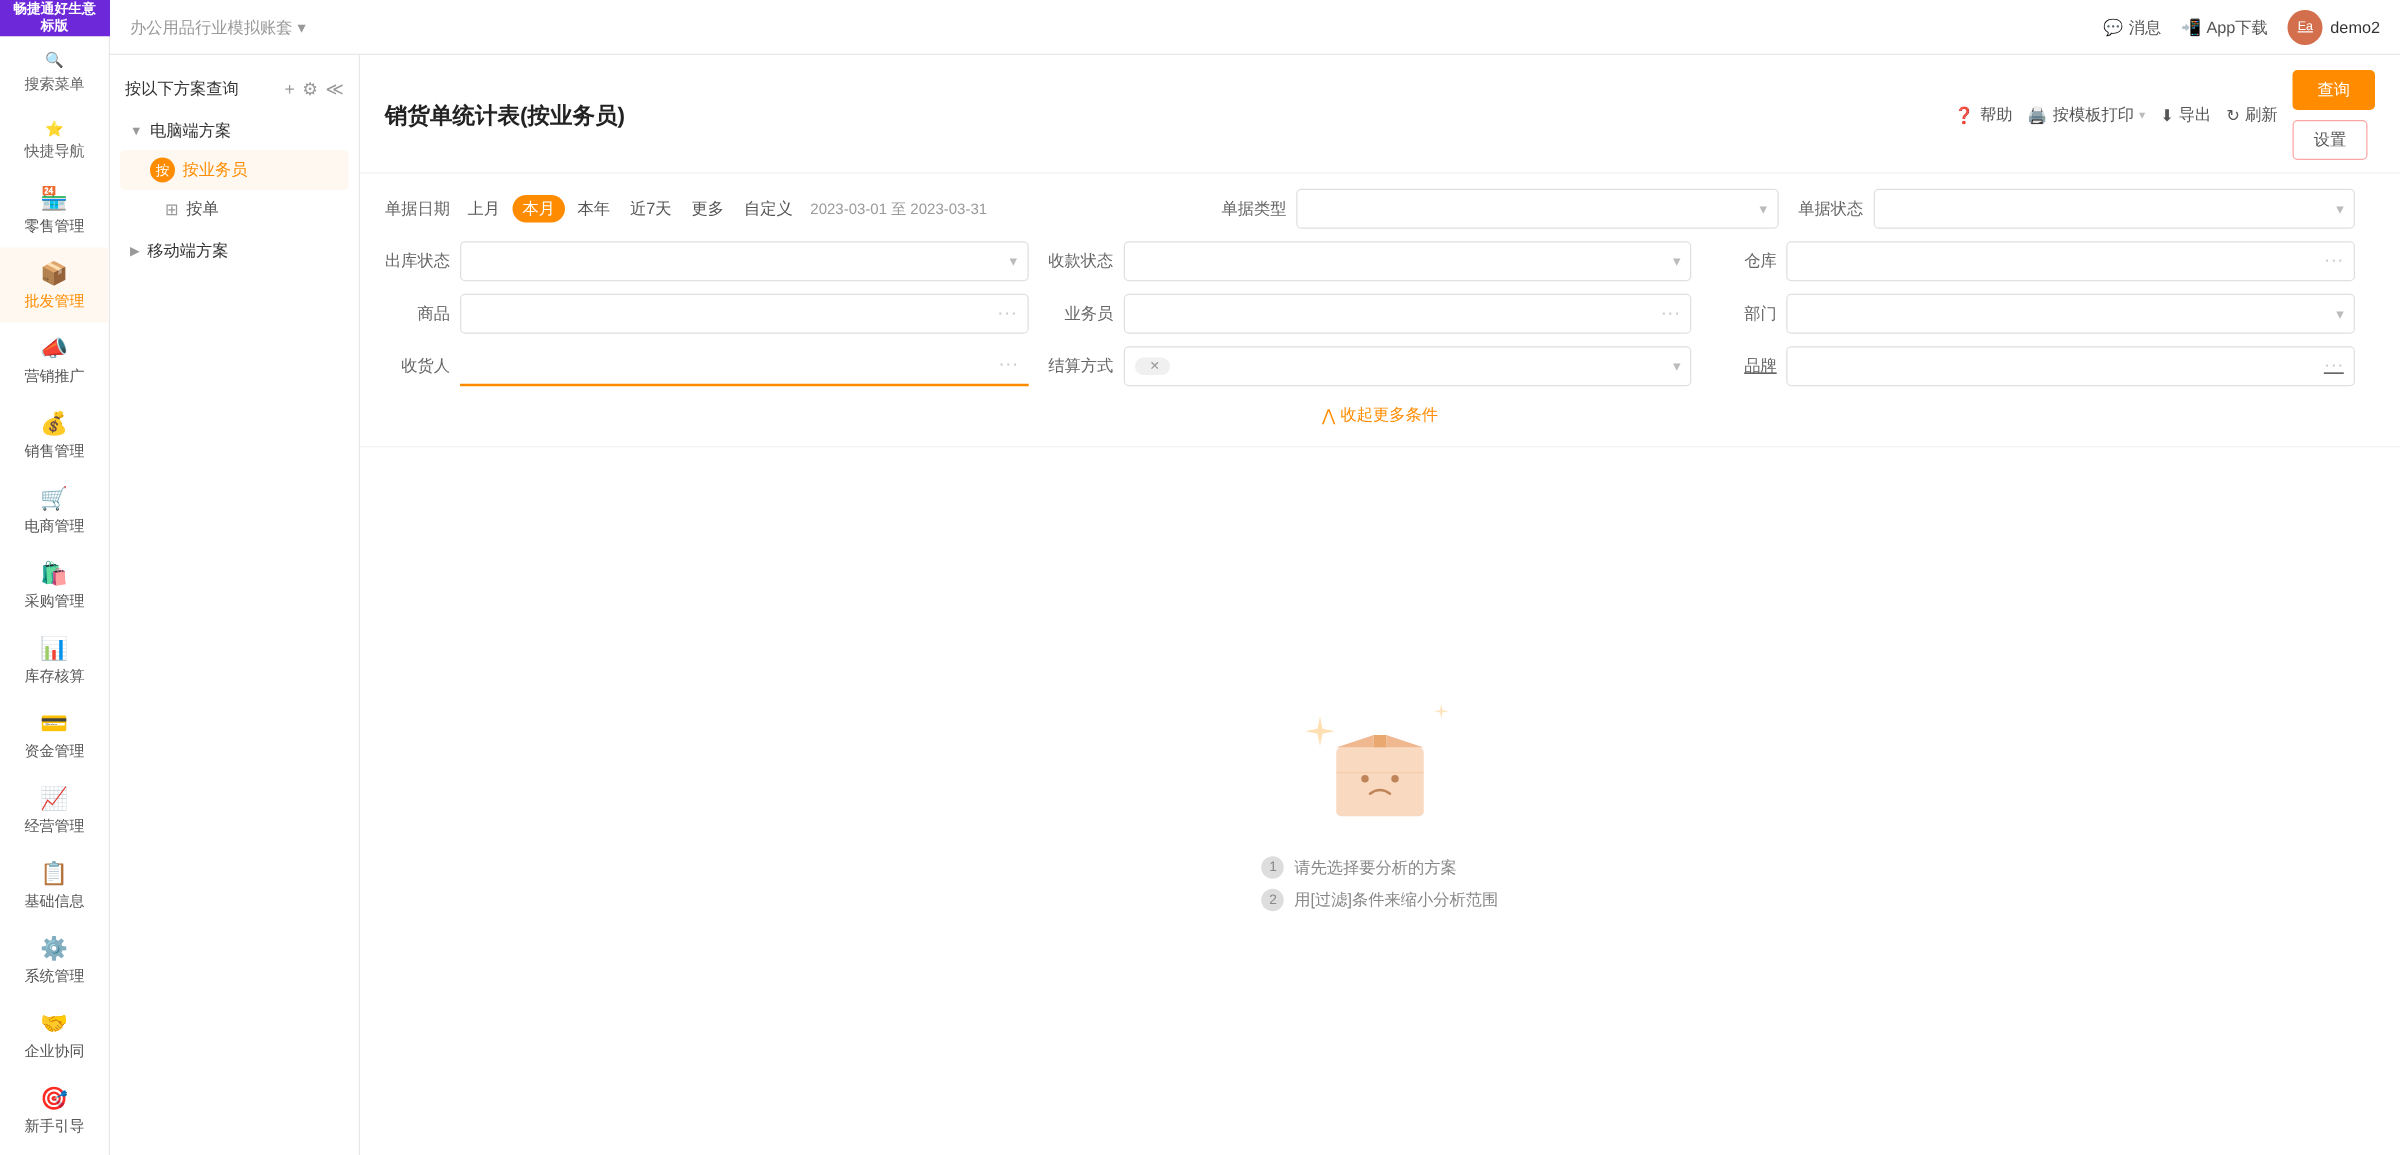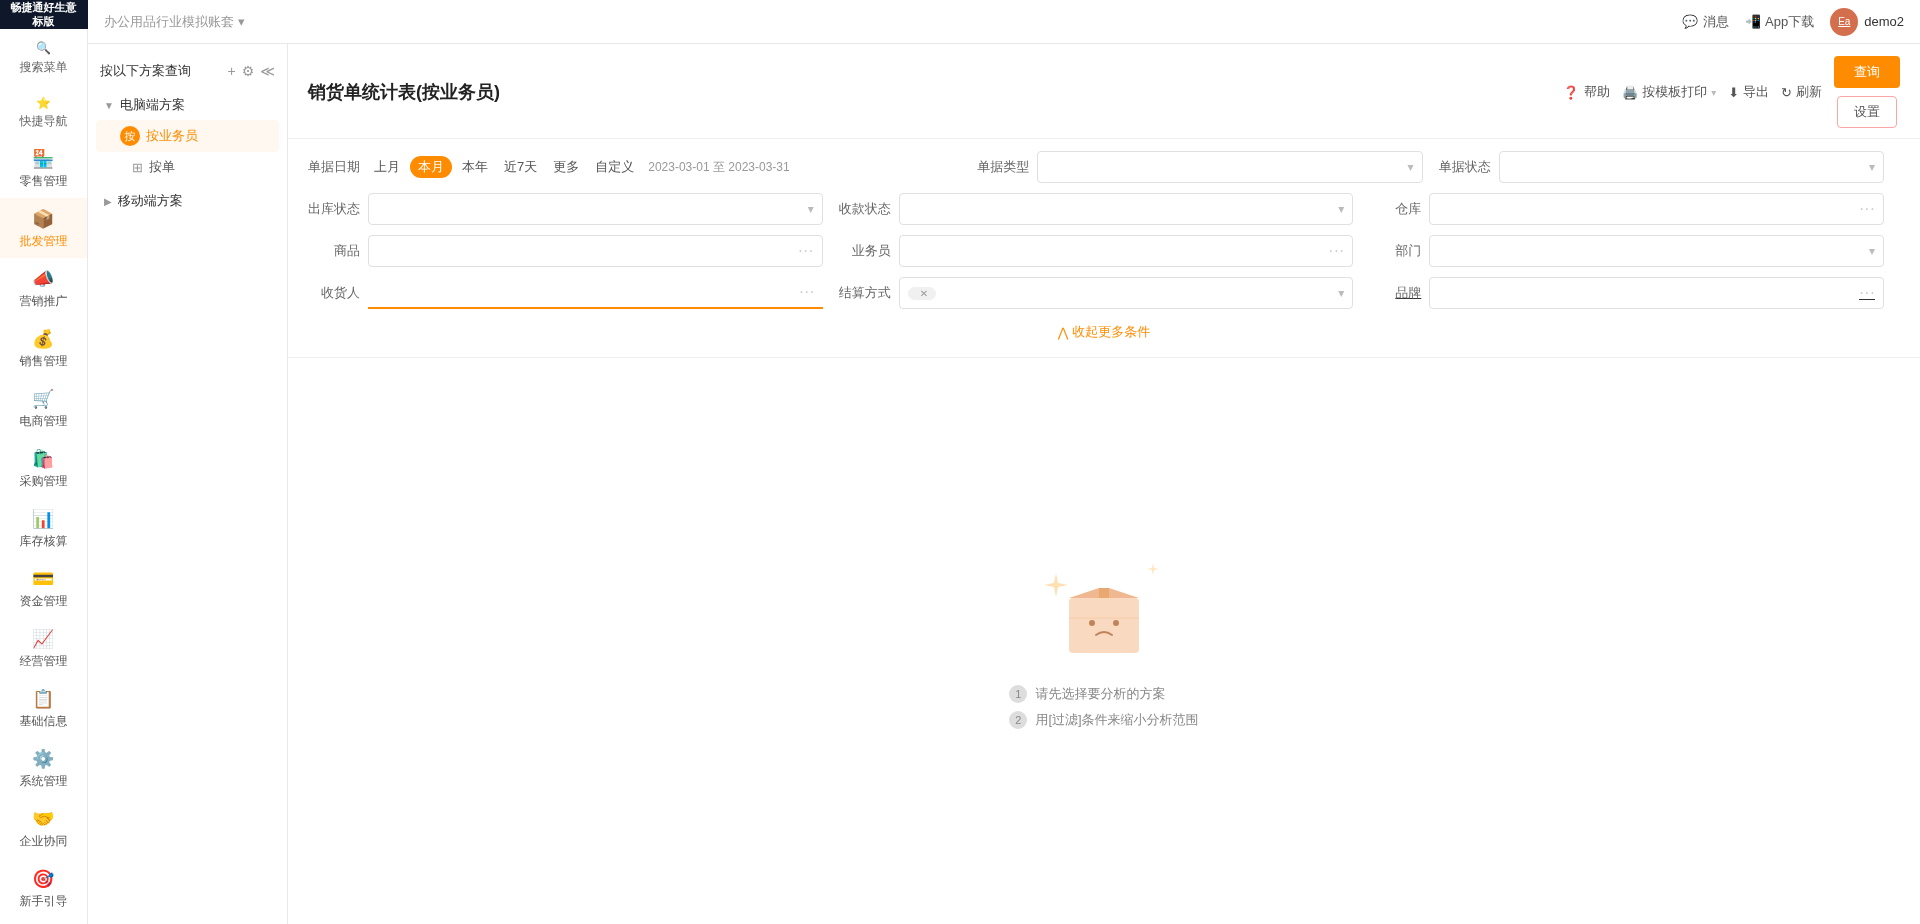--- a/index.html
+++ b/index.html
@@ -1,20 +1,20 @@
 <!DOCTYPE html>
 <html><head>
   <meta charset="utf-8">
   <style>
     * { box-sizing: border-box; margin: 0; padding: 0; }
     body { font-family: -apple-system, BlinkMacSystemFont, 'PingFang SC', 'Microsoft YaHei', sans-serif; font-size: 13px; background: #f5f5f5; color: #333; display: flex; height: 924px; overflow: hidden; }
 
     
     .sidebar { width: 88px; background: #fff; display: flex; flex-direction: column; align-items: center; border-right: 1px solid #e8e8e8; flex-shrink: 0; }
-    .sidebar-logo { width: 88px; height: 56px; background: #0f172a; display: flex; align-items: center; justify-content: center; flex-direction: column; }
+    .sidebar-logo { width: 88px; height: 56px; background: #6d28d9; display: flex; align-items: center; justify-content: center; flex-direction: column; }
     .logo-text { color: #fff; font-size: 11px; font-weight: bold; line-height: 1.3; text-align: center; }
     .sidebar-search { padding: 12px 0 8px; font-size: 12px; color: #666; display: flex; flex-direction: column; align-items: center; gap: 4px; cursor: pointer; width: 100%; text-align: center; }
     .sidebar-nav-label { font-size: 12px; color: #666; padding: 8px 0 4px; cursor: pointer; width: 100%; text-align: center; display: flex; flex-direction: column; align-items: center; gap: 3px; }
     .sidebar-item { display: flex; flex-direction: column; align-items: center; padding: 10px 0 8px; cursor: pointer; font-size: 12px; color: #555; width: 100%; }
     .sidebar-icon { font-size: 18px; margin-bottom: 3px; }
     .sidebar-divider { width: 60%; height: 1px; background: #f0f0f0; margin: 2px auto; }
 
     
     .main { flex: 1; display: flex; flex-direction: column; overflow: hidden; }
 
@@ -95,21 +95,21 @@
     .collapse-btn { display: flex; align-items: center; justify-content: center; gap: 4px; color: #ff8c00; font-size: 13px; cursor: pointer; padding: 4px 12px; margin: 4px auto 0; }
 
     
     .empty-state { flex: 1; display: flex; flex-direction: column; align-items: center; justify-content: center; gap: 12px; background: #fff; }
     .empty-icon { width: 120px; height: 120px; position: relative; }
     .empty-tips { display: flex; flex-direction: column; gap: 8px; }
     .empty-tip { display: flex; align-items: center; gap: 8px; font-size: 13px; color: #888; }
     .tip-num { width: 18px; height: 18px; border-radius: 50%; background: #ddd; display: flex; align-items: center; justify-content: center; font-size: 11px; color: #888; flex-shrink: 0; }
 
     
-    .page-action-panel { display: flex; flex-direction: column; align-items: center; gap: 4px; }
+    .page-action-panel { display: flex; flex-direction: column; align-items: flex-start; gap: 4px; }
   </style>
 </head>
 <body>
 
 <div class="sidebar">
   <div class="sidebar-logo">
     <div class="logo-text">畅捷通好生意</div>
     <div class="logo-text">标版</div>
   </div>
 

